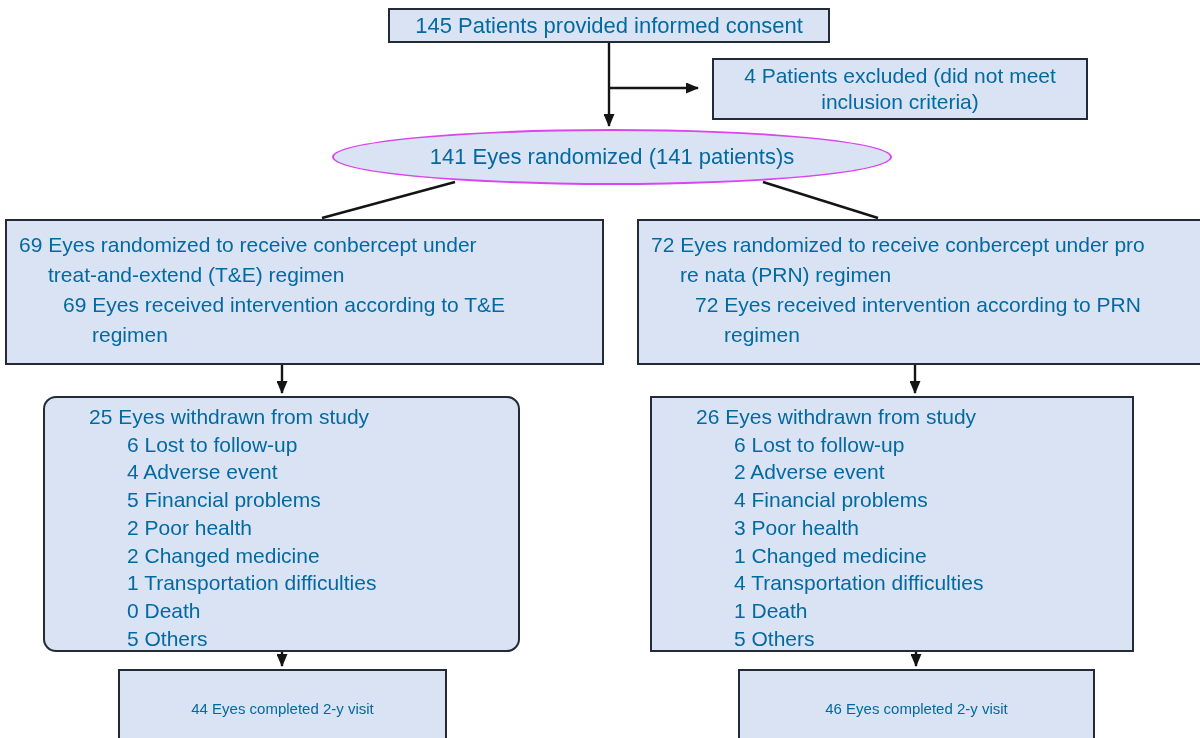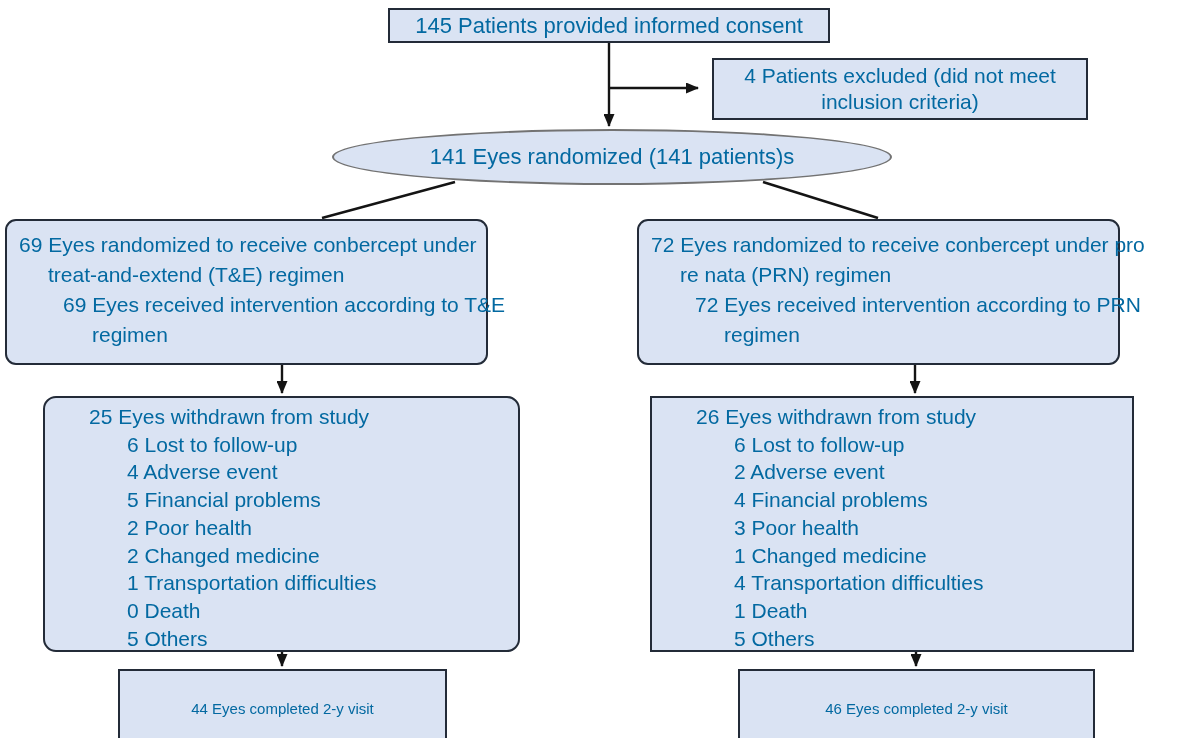--- a/index.html
+++ b/index.html
@@ -9,23 +9,23 @@
   }
   #connectors{position:absolute;left:0;top:0;width:1200px;height:738px;pointer-events:none;}
   .box{
     position:absolute;background:#dae3f3;border:2.5px solid #232b38;box-sizing:border-box;
   }
   .center{display:flex;flex-direction:column;align-items:center;justify-content:center;text-align:center;}
   .consent{left:388px;top:8px;width:442px;height:35px;font-size:22px;}
   .excluded{left:712px;top:58px;width:376px;height:62px;font-size:21px;line-height:26px;}
   .ellipse{
     position:absolute;left:332px;top:129px;width:560px;height:56px;background:#dae3f3;
-    border:2px solid #737373;border-radius:50%;box-sizing:border-box;font-size:22px;
+    border:2px solid #d946ef;border-radius:50%;box-sizing:border-box;font-size:22px;
   }
-  .arm{top:219px;width:483px;height:146px;font-size:21px;line-height:30px;padding-top:9px;border-radius:11px;}
+  .arm{top:219px;width:599px;height:146px;font-size:21px;line-height:30px;padding-top:9px;}
   .arm.left{left:5px;}
   .arm.right{left:637px;}
   .ind0{padding-left:12px;}
   .ind1{padding-left:41px;}
   .ind2{padding-left:56px;}
   .ind3{padding-left:85px;}
   .withdrawn{top:396px;height:256px;font-size:21px;line-height:27.7px;padding-top:5px;}
   .withdrawn.left{left:43px;width:477px;border-radius:13px;}
   .withdrawn.right{left:650px;width:484px;}
   .wd-title{padding-left:44px;}

